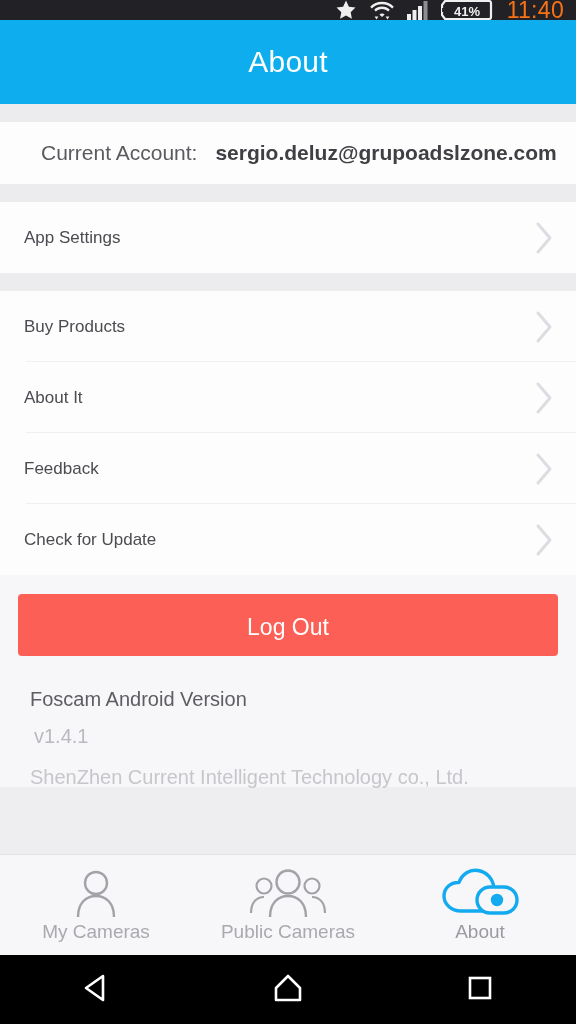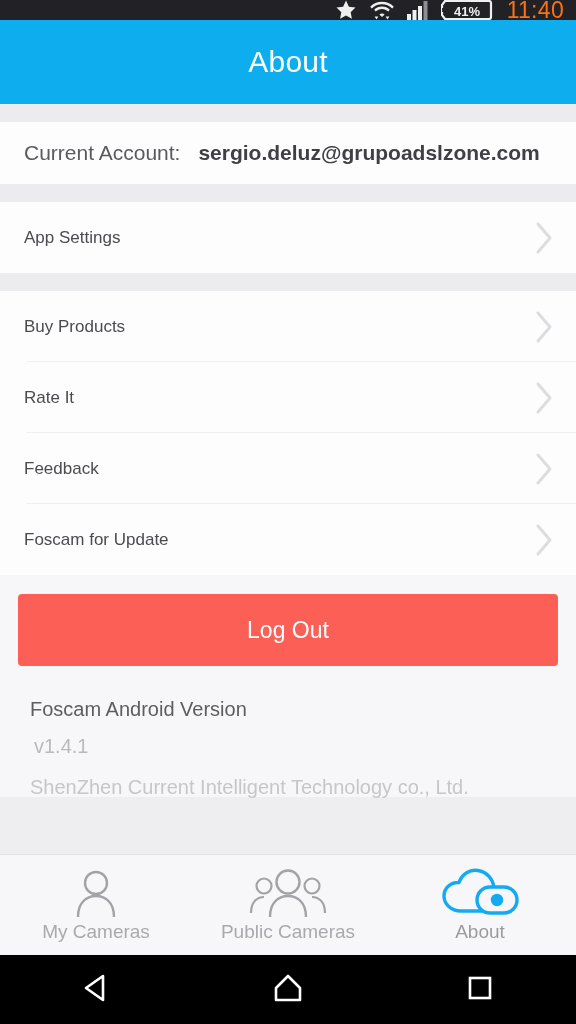--- a/index.html
+++ b/index.html
@@ -38,21 +38,21 @@
     color:#ffffff; font-size:30px; font-weight:400; letter-spacing:.2px;
   }
 
   
   .content { flex:1 1 auto; background:#eeeef1; position:relative; overflow:hidden; }
   .gap { height:18px; background:#ececef; }
   .card { background:#fdfdfd; }
 
   .account-row {
     height:62px; display:flex; align-items:center;
-    padding:0 12px 0 24px; background:#fdfdfd;
+    padding:0 12px 0 41px; background:#fdfdfd;
   }
   .account-label { font-size:21px; color:#5a5a5f; white-space:nowrap; }
   .account-value {
     font-size:21px; color:#3f3f44; font-weight:bold;
     margin-left:18px; white-space:nowrap;
   }
 
   .nav-row {
     height:71px; display:flex; align-items:center;
     padding:0 22px 0 24px; background:#fdfdfd;
@@ -61,21 +61,21 @@
   .nav-row .label { font-size:17px; color:#4b4b50; flex:1 1 auto; }
   .nav-row .chev { flex:0 0 auto; display:flex; align-items:center; }
   .nav-row.div::after {
     content:""; position:absolute; left:26px; right:0; bottom:0;
     height:1px; background:#f0f0f3;
   }
 
   
   .lower { background:#f7f7f9; padding-top:19px; }
   .logout-btn {
-    display:block; width:540px; height:72px; margin:0 auto;
+    display:block; width:540px; height:62px; margin:0 auto;
     background:#fb5f55; border:none; border-radius:4px;
     color:#ffffff; font-size:23px; font-family:inherit;
     cursor:pointer; line-height:66px; text-align:center;
   }
   .version-block { padding:33px 8px 0 30px; }
   .ver-title { font-size:20px; color:#5d5d62; line-height:1; }
   .ver-num { font-size:20px; color:#b9b9bf; margin-top:17px; margin-left:4px; line-height:1; }
   .ver-company { font-size:20px; color:#c6c6cb; margin-top:21px; line-height:1; }
 
   
@@ -167,37 +167,37 @@
     <div class="card">
       <div class="nav-row div">
         <span class="label">Buy Products</span>
         <span class="chev">
           <svg width="20" height="34" viewBox="0 0 20 34">
               <path d="M4 3 L16 17 L4 31" fill="none" stroke="#dcdce1" stroke-width="3" stroke-linecap="round" stroke-linejoin="round"></path>
             </svg>
         </span>
       </div>
       <div class="nav-row div">
-        <span class="label">Rate It</span>
+        <span class="label">About It</span>
         <span class="chev">
           <svg width="20" height="34" viewBox="0 0 20 34">
               <path d="M4 3 L16 17 L4 31" fill="none" stroke="#dcdce1" stroke-width="3" stroke-linecap="round" stroke-linejoin="round"></path>
             </svg>
         </span>
       </div>
       <div class="nav-row div">
         <span class="label">Feedback</span>
         <span class="chev">
           <svg width="20" height="34" viewBox="0 0 20 34">
               <path d="M4 3 L16 17 L4 31" fill="none" stroke="#dcdce1" stroke-width="3" stroke-linecap="round" stroke-linejoin="round"></path>
             </svg>
         </span>
       </div>
       <div class="nav-row">
-        <span class="label">Foscam for Update</span>
+        <span class="label">Check for Update</span>
         <span class="chev">
           <svg width="20" height="34" viewBox="0 0 20 34">
               <path d="M4 3 L16 17 L4 31" fill="none" stroke="#dcdce1" stroke-width="3" stroke-linecap="round" stroke-linejoin="round"></path>
             </svg>
         </span>
       </div>
     </div>
 
     <div class="lower">
       <button class="logout-btn">Log Out</button>

